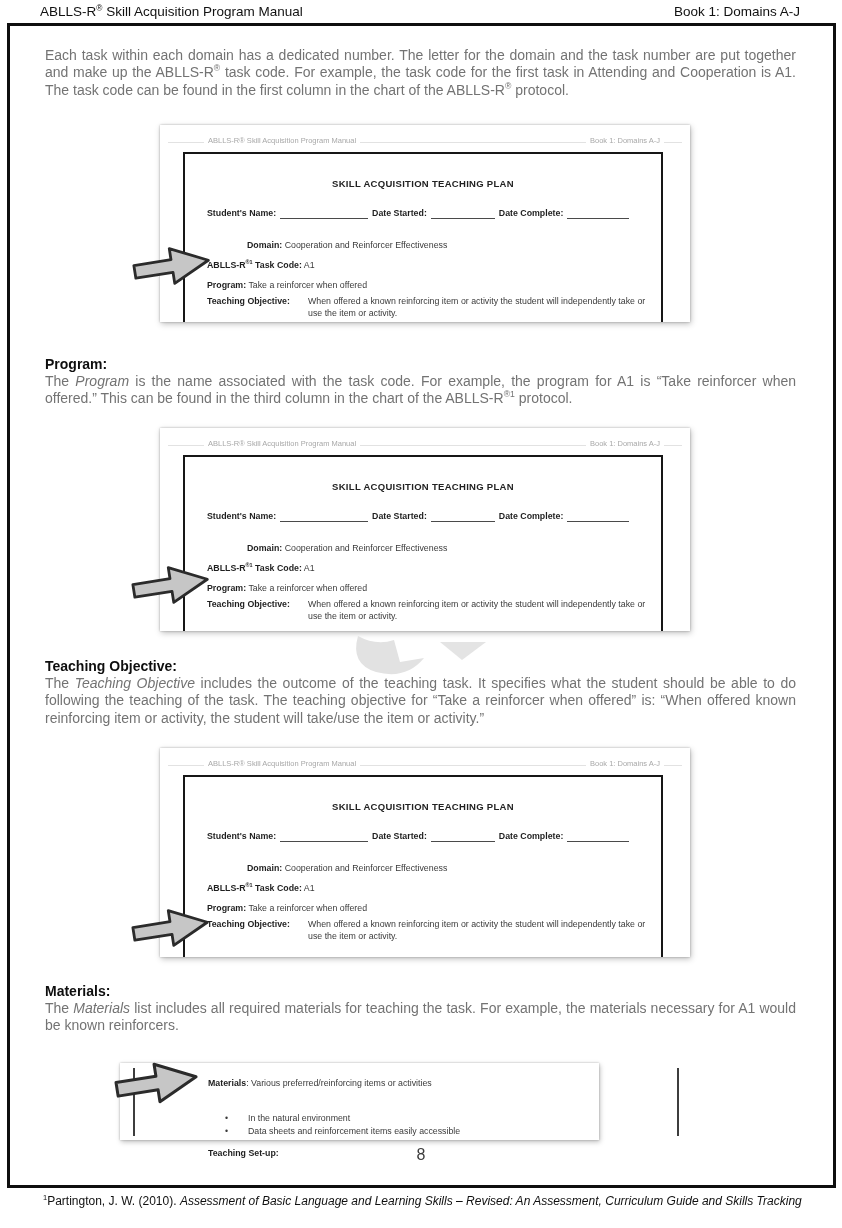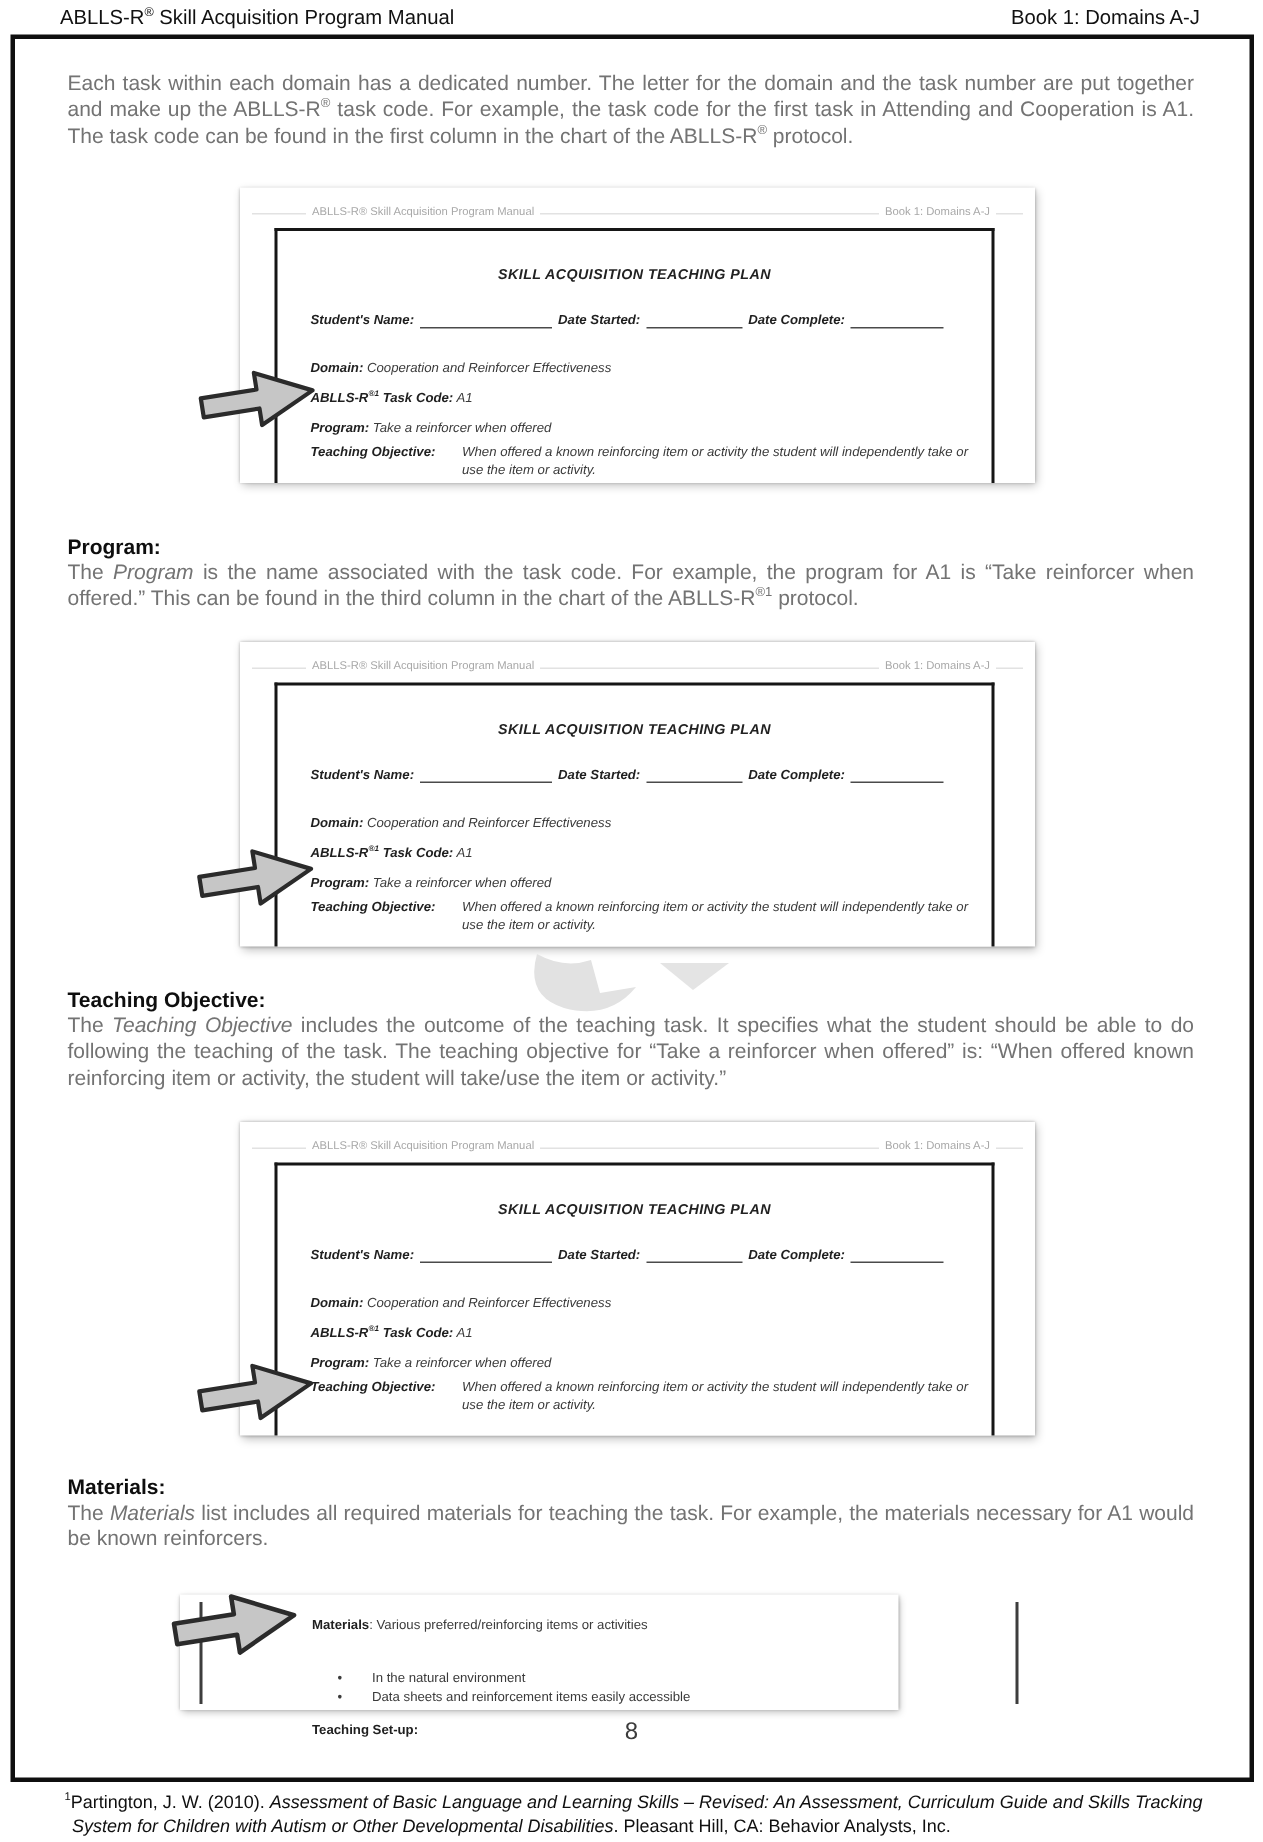--- a/index.html
+++ b/index.html
@@ -31,29 +31,29 @@
   
   .shot { position:absolute; left:160px; width:530px; background:#fff;
           box-shadow:0 0 2px rgba(0,0,0,.28), 1px 2px 6px rgba(0,0,0,.25); }
   #shot1 { top:125px; height:197px; }
   #shot2 { top:428px; height:203px; }
   #shot3 { top:748px; height:209px; }
   .mini-rule { position:absolute; left:8px; right:8px; top:17px; height:1px; background:#e2e2e2; }
   .mini-hl { position:absolute; left:44px; top:11px; font-size:7.5px; color:#a8a8a8; background:#fff; padding:0 4px; white-space:nowrap; }
   .mini-hr { position:absolute; right:26px; top:11px; font-size:7.5px; color:#a8a8a8; background:#fff; padding:0 4px; white-space:nowrap; }
   .fbox { position:absolute; left:23px; top:27px; width:480px; bottom:0;
-          border:2px solid #161616; border-bottom:none; background:#fff;font-style:italic; }
+          border:2px solid #161616; border-bottom:none; background:#fff; }
   .ftitle { position:absolute; left:0; right:0; top:24px; text-align:center; font-weight:bold;
             font-size:9.5px; letter-spacing:.3px; color:#222; }
   .frow { position:absolute; left:22px; right:12px; font-size:8.8px; line-height:11px; color:#3a3a3a; }
   .frow .lbl { font-weight:bold; color:#1f1f1f; }
   .r-student { top:54px; display:flex; align-items:flex-end; gap:4px; white-space:nowrap; }
   .blank { display:inline-block; border-bottom:1px solid #4a4a4a; height:9px; }
   .b1 { width:88px; } .b2 { width:64px; } .b3 { width:62px; }
-  .r-domain { top:86px; } .r-task { top:106px; } .r-program { top:126px; }
+  .r-domain { top:86px;margin-left:40px; } .r-task { top:106px; } .r-program { top:126px; }
   .r-to { top:142px; display:flex; }
   .r-to .tolbl { flex:0 0 89px; }
   .r-to .toval { flex:1; line-height:11.5px;margin-left:12px; }
 
   
   .arrow { position:absolute; overflow:visible; }
   #arrow1 { left:132px; top:241px; }
   #arrow2 { left:131px; top:560px; }
   #arrow3 { left:131px; top:903px; }
   #arrow4 { left:114px; top:1057px; }
@@ -232,16 +232,15 @@
   <div class="arrow" id="arrow4">
     <svg width="86" height="52" viewBox="0 0 100 60">
       <polygon points="3,22 50,22 50,8 96,30 50,52 50,38 3,38" fill="#c6c6c6" stroke="#2b2b2b" stroke-width="3.5" stroke-linejoin="round"></polygon>
     </svg>
   </div>
 
   <div class="pagenum">8</div>
 
   <div class="footnote">
     <div class="fn-line"><sup>1</sup><span>Partington, J. W. (2010). </span><i>Assessment of Basic Language and Learning Skills – Revised: An Assessment, Curriculum Guide and Skills Tracking</i></div>
-    <div class="fn-line fn2"><i>System for Children with Autism or Other Developmental Disabilities</i><span>. Pleasant Hill, CA: Behavior Analysts, Inc.</span></div>
   </div>
 
 </div>
 
 </body></html>

